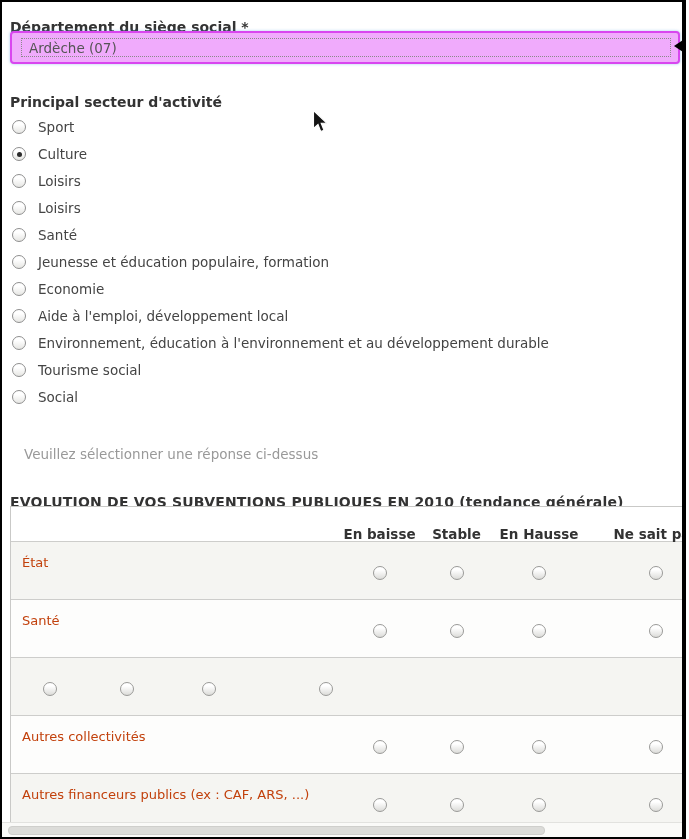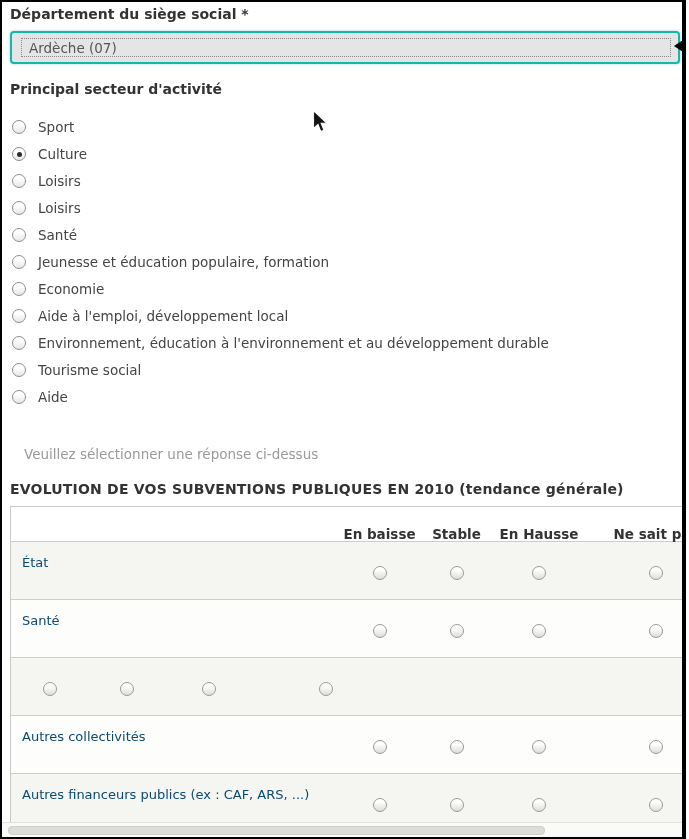--- a/index.html
+++ b/index.html
@@ -10,28 +10,28 @@
   
   .edge { position:absolute; background:#000; z-index:40; }
   #edge-top { left:0; top:0; width:689px; height:2px; }
   #edge-bottom { left:0; top:837px; width:689px; height:2px; }
   #edge-left { left:0; top:0; width:2px; height:839px; }
   #edge-right { left:682px; top:0; width:4px; height:839px; }
   #edge-right-strip { position:absolute; left:686px; top:0; width:3px; height:839px; background:#fff; z-index:41; }
   #scroll-marker { position:absolute; left:674px; top:40px; width:0; height:0; z-index:42;
     border-top:6px solid transparent; border-bottom:6px solid transparent; border-right:9px solid #000; }
 
-  .heading { position:absolute; left:10px; font-size:14px; font-weight:bold; color:#333; }
+  .heading { position:absolute; left:10px; font-size:14px; font-weight:bold; color:#333;margin-top:13px; }
   #dept-label { top:6px; }
   #sector-label { top:81px; }
   #subsidies-title { top:481px; letter-spacing:.2px; }
 
   
-  #input-wrap { position:absolute; left:10px; top:31px; width:670px; height:33px; background:#e5e5e5;
-    border:2px solid #14b8a6; border-radius:4px; box-shadow:0 0 3px rgba(90,160,220,.55); }
+  #input-wrap { position:absolute; left:10px; top:31px; width:670px; height:33px; background:#f0abfc;
+    border:2px solid #d946ef; border-radius:4px; box-shadow:0 0 3px rgba(90,160,220,.55); }
   #input-dotted { position:absolute; left:9px; right:7px; top:5px; bottom:5px; border:1px dotted #8a8a8a; }
   #dept-input { position:absolute; left:17px; top:1px; width:calc(100% - 30px); height:calc(100% - 2px);
     border:none; outline:none; background:transparent; font-family:"DejaVu Sans","Liberation Sans",sans-serif;
     font-size:13.5px; color:#555; }
 
   
   #sector-list { position:absolute; left:12px; top:113px; width:640px; }
   .opt { display:flex; align-items:center; height:27px; cursor:default; }
   .radio { width:14px; height:14px; border-radius:50%; border:1px solid #8f8f8f; flex:0 0 14px;
     background:linear-gradient(#ffffff 30%, #e6e6e3); box-shadow:inset 0 1px 0 rgba(255,255,255,.9);
@@ -42,21 +42,21 @@
   #helper-text { position:absolute; left:24px; top:446px; font-size:13.5px; color:#999; }
 
   
   #table-clip { position:absolute; left:10px; top:506px; width:672px; height:316px; overflow:hidden; }
   #matrix { position:relative; width:1020px; border:1px solid #c9c9c7; background:#fdfdfc; }
   .trow { display:flex; border-top:1px solid #cdcdcb; }
   .trow:first-child { border-top:none; }
   .thead-row { height:34px; align-items:center; background:#fff; }
   .data-row { height:58px; }
   .data-row.alt { background:#f5f5f2; }
-  .label-cell { width:330px; flex:0 0 330px; padding:13px 0 0 11px; font-size:13px; color:#0c4a6e; }
+  .label-cell { width:330px; flex:0 0 330px; padding:13px 0 0 11px; font-size:13px; color:#c2410c; }
   .thead-row .label-cell { padding:0 0 0 11px; }
   .radio-cell { display:flex; align-items:center; justify-content:center; }
   .c1 { width:77px; flex:0 0 77px; }
   .c2 { width:77px; flex:0 0 77px; }
   .c3 { width:88px; flex:0 0 88px; }
   .c4 { width:146px; flex:0 0 146px; }
   .head-cell { font-size:13.5px; font-weight:bold; color:#333; text-align:center; white-space:nowrap;margin-top:20px; }
   .radio-cell .radio { background:linear-gradient(#ffffff 25%, #dcdcd9); border-color:#9a9a98; margin-top:4px; }
 
   
@@ -120,21 +120,21 @@
       <div class="opt">
         <span class="radio"></span>
         <span class="opt-label">Environnement, éducation à l'environnement et au développement durable</span>
       </div>
       <div class="opt">
         <span class="radio"></span>
         <span class="opt-label">Tourisme social</span>
       </div>
       <div class="opt">
         <span class="radio"></span>
-        <span class="opt-label">Aide</span>
+        <span class="opt-label">Social</span>
       </div>
     </div>
 
   <div id="helper-text">Veuillez sélectionner une réponse ci-dessus</div>
 
   <div class="heading" id="subsidies-title">EVOLUTION DE VOS SUBVENTIONS PUBLIQUES EN 2010 (tendance générale)</div>
 
   <div id="table-clip">
     <div id="matrix">
         <div class="trow thead-row">

